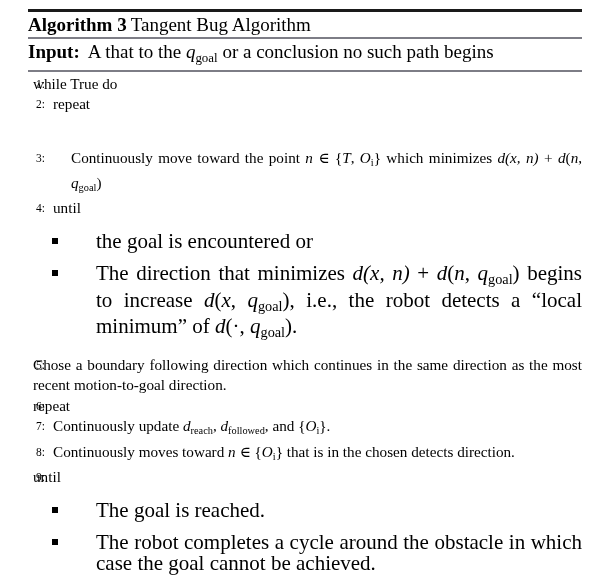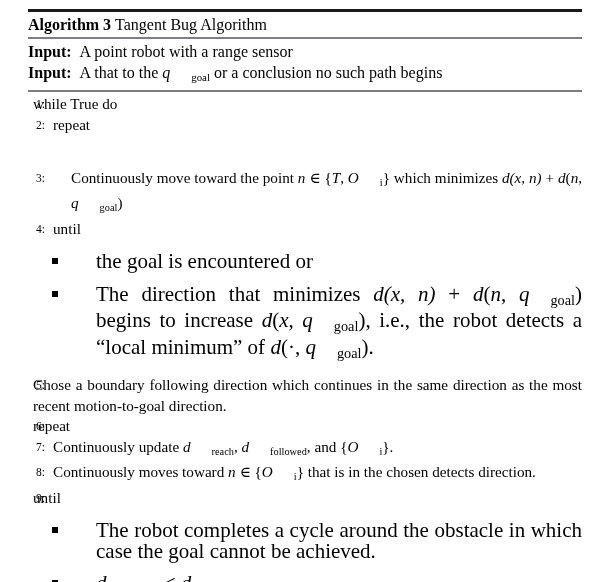--- a/index.html
+++ b/index.html
@@ -34,21 +34,21 @@
   }
   .rule-mid {
     height: 2px;
     background: #7d7d86;
     margin-top: 2px;
     margin-bottom: 2px;
   }
 
   
   .hdr-row {
-    font-size: 16px;
+    font-size: 19px;
     line-height: 21px;
     white-space: nowrap;
   }
   .hdr-row .kw {
     font-weight: bold;
   }
   .hdr-gap { display: inline-block; width: 4px; }
 
   
   .step {
@@ -107,39 +107,35 @@
   }
 
   
   .mv {
     font-style: italic;
   }
   .sub {
     font-size: 0.68em;
     vertical-align: -0.28em;
     font-style: normal;
-    padding-left: 21px;
   }
 </style>
 </head>
 <body>
 
 <div id="algorithm-block">
 
   <div class="rule rule-top"></div>
 
   <div class="hdr-row">
     <span class="kw">Algorithm 3</span><span class="hdr-gap"></span><span>Tangent Bug Algorithm</span>
   </div>
 
   <div class="rule rule-mid"></div>
 
-  <div class="hdr-row">
-    <span class="kw">Input:</span><span class="hdr-gap"></span><span class="hdr-gap"></span><span>A point robot with a range sensor</span>
-  </div>
 
   <div class="hdr-row">
     <span class="kw">Input:</span><span class="hdr-gap"></span><span class="hdr-gap"></span><span>A that to the </span><span class="mv">q</span><span class="sub">goal</span><span> or a conclusion no such path begins</span>
   </div>
 
   <div class="rule rule-mid"></div>
 
   <div class="step">
     <span class="num">1:</span>
     <div class="body lvl0">
@@ -206,20 +202,24 @@
   </div>
 
   <div class="step">
     <span class="num">9:</span>
     <div class="body lvl0">
       <span class="kw">until</span>
     </div>
   </div>
 
   <ul class="bullets">
+    <li class="bullet-item narrow">
+      <span class="bullet-mark"></span>
+      <span>The goal is reached.</span>
+    </li>
     <li class="bullet-item">
       <span class="bullet-mark"></span>
       <span>The robot completes a cycle around the obstacle in which case the goal cannot be achieved.</span>
     </li>
     <li class="bullet-item narrow">
       <span class="bullet-mark"></span>
       <span class="mv">d</span><span class="sub">reach</span><span> &lt; </span><span class="mv">d</span><span class="sub">followed</span>
     </li>
   </ul>
 

